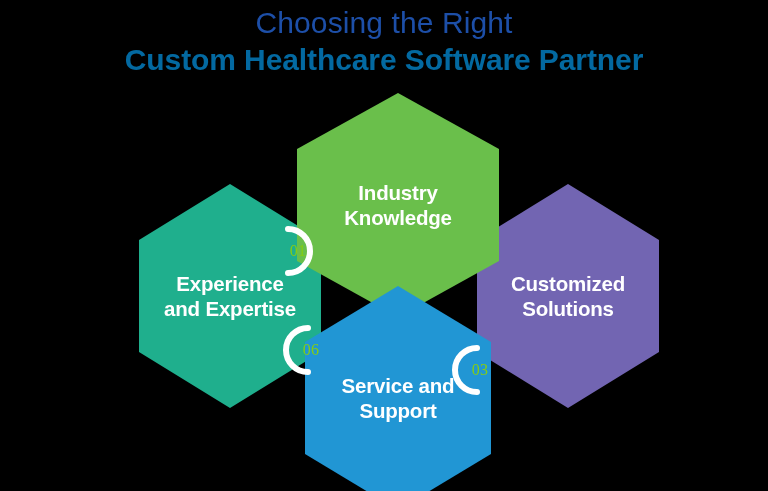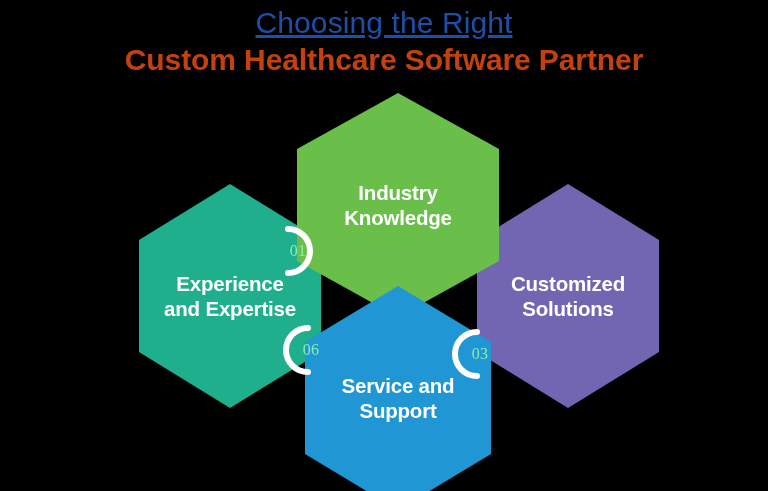--- a/index.html
+++ b/index.html
@@ -24,27 +24,26 @@
     width: 768px;
     text-align: center;
     line-height: 1.12;
   }
   #title-line-1 {
     display: block;
     font-size: 30px;
     font-weight: 400;
     color: #1d4fa8;
     letter-spacing: 0.1px;
-    text-decoration: underline;
   }
   #title-line-2 {
     display: block;
     font-size: 30px;
     font-weight: 700;
-    color: #c2410c;
+    color: #0369a1;
     letter-spacing: -0.1px;
     margin-top: 3px;
   }
 
   
   #hex-cluster {
     position: absolute;
     left: 0;
     top: 0;
     width: 768px;
@@ -118,32 +117,32 @@
     overflow: visible;
   }
   .badge-num {
     position: absolute;
     left: 0; top: 0;
     width: 52px;
     height: 52px;
     display: flex;
     align-items: center;
     justify-content: center;
-    color: #86efac;
+    color: #84cc16;
     font-size: 16px;
     font-weight: 400;
     font-family: "Liberation Serif", serif;
     letter-spacing: 0.3px;
   }
   .badge-num.shift-left  { padding-right: 13px; }
   .badge-num.shift-right { padding-left: 13px; }
 
   #badge-01 { left: 272px; top: 225px; }
   #badge-02 { left: 441px; top: 225px; }
-  #badge-03 { left: 441px; top: 328px; }
+  #badge-03 { left: 441px; top: 344px; }
   #badge-04 { left: 272px; top: 324px; }
 </style>
 </head>
 <body>
 
 <div id="canvas">
 
   <div id="title-block">
     <span id="title-line-1">Choosing the Right</span>
     <span id="title-line-2">Custom Healthcare Software Partner</span>

